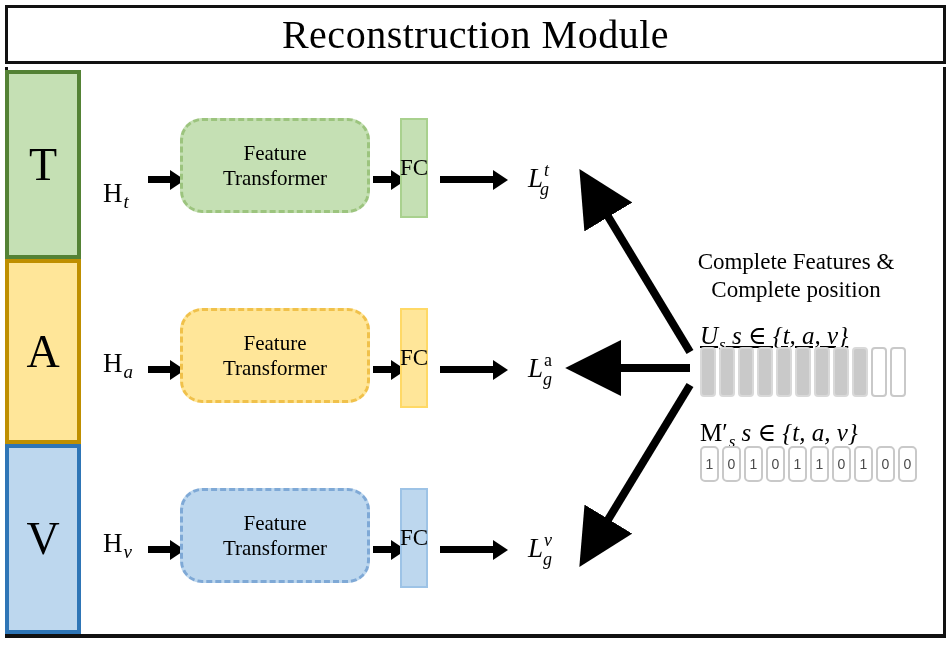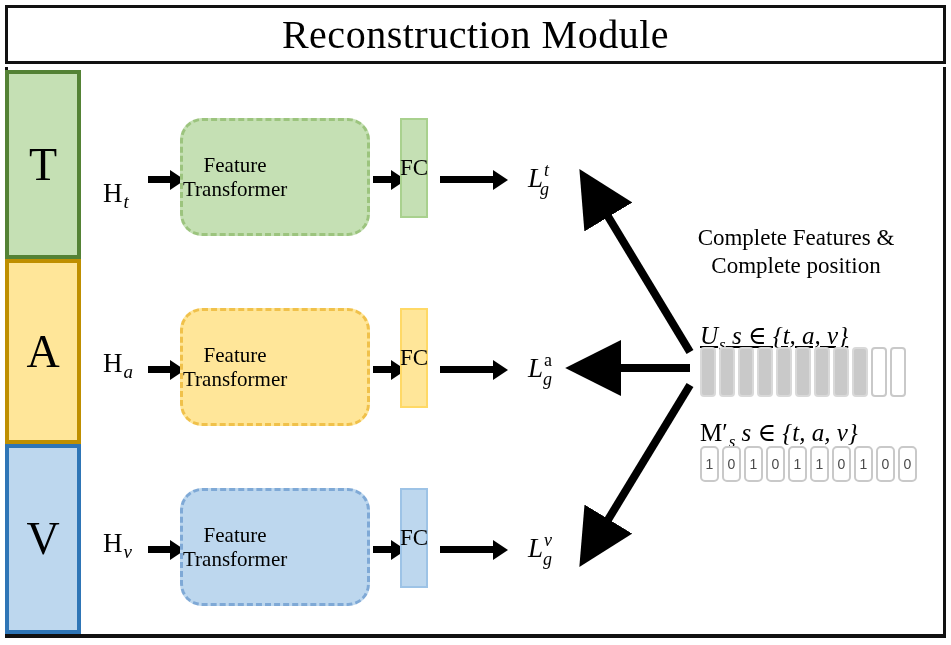--- a/index.html
+++ b/index.html
@@ -37,23 +37,23 @@
   .mod-a{top:259px;height:185px;background:#ffe699;border:4px solid #bf8f00;}
   .mod-v{top:444px;height:190px;background:#bdd7ee;border:4px solid #2e75b6;}
 
   .hlabel{
     position:absolute;font-size:27px;white-space:nowrap;
   }
   .hlabel .sub{font-size:19px;font-style:italic;vertical-align:-0.32em;margin-left:1px;}
 
   
   .ft{
-    position:absolute;width:190px;height:118px;border-radius:22px;
+    position:absolute;width:190px;height:95px;border-radius:22px;
     box-sizing:border-box;
-    display:flex;align-items:center;
+    display:flex;align-items:center;justify-content:center;
     text-align:center;font-size:21px;line-height:1.15;
   }
   .ft-t{background:#c5e0b4;border:3px dashed #9cc47e;}
   .ft-a{background:#ffe699;border:3px dashed #f0c14b;}
   .ft-v{background:#bdd7ee;border:3px dashed #7fa9d6;}
 
   
   .fc{
     position:absolute;width:28px;height:100px;box-sizing:border-box;
     display:flex;align-items:center;justify-content:center;
@@ -72,21 +72,21 @@
 
   
   .arrow{position:absolute;height:7px;background:#000;}
   .arrow::after{
     content:"";position:absolute;right:-13px;top:50%;transform:translateY(-50%);
     border-left:15px solid #000;border-top:10px solid transparent;border-bottom:10px solid transparent;
   }
 
   
   .caption{
-    position:absolute;font-size:23px;line-height:1.22;text-align:center;white-space:nowrap;
+    position:absolute;font-size:23px;line-height:1.22;text-align:center;white-space:nowrap;margin-top:24px;
   }
   .mathlabel{position:absolute;font-size:25px;white-space:nowrap;font-style:italic;}
   .mathlabel .sub{font-size:17px;vertical-align:-0.36em;margin-left:1px;}
   .mathlabel .rm{font-style:normal;}
 
   .bars{position:absolute;display:flex;gap:3px;}
   .bar{width:16px;height:50px;border-radius:4px;box-sizing:border-box;}
   .bar.filled{background:#c9c9c9;border:2px solid #d9d9d9;}
   .bar.empty{background:#ffffff;border:2px solid #c9c9c9;}
 

